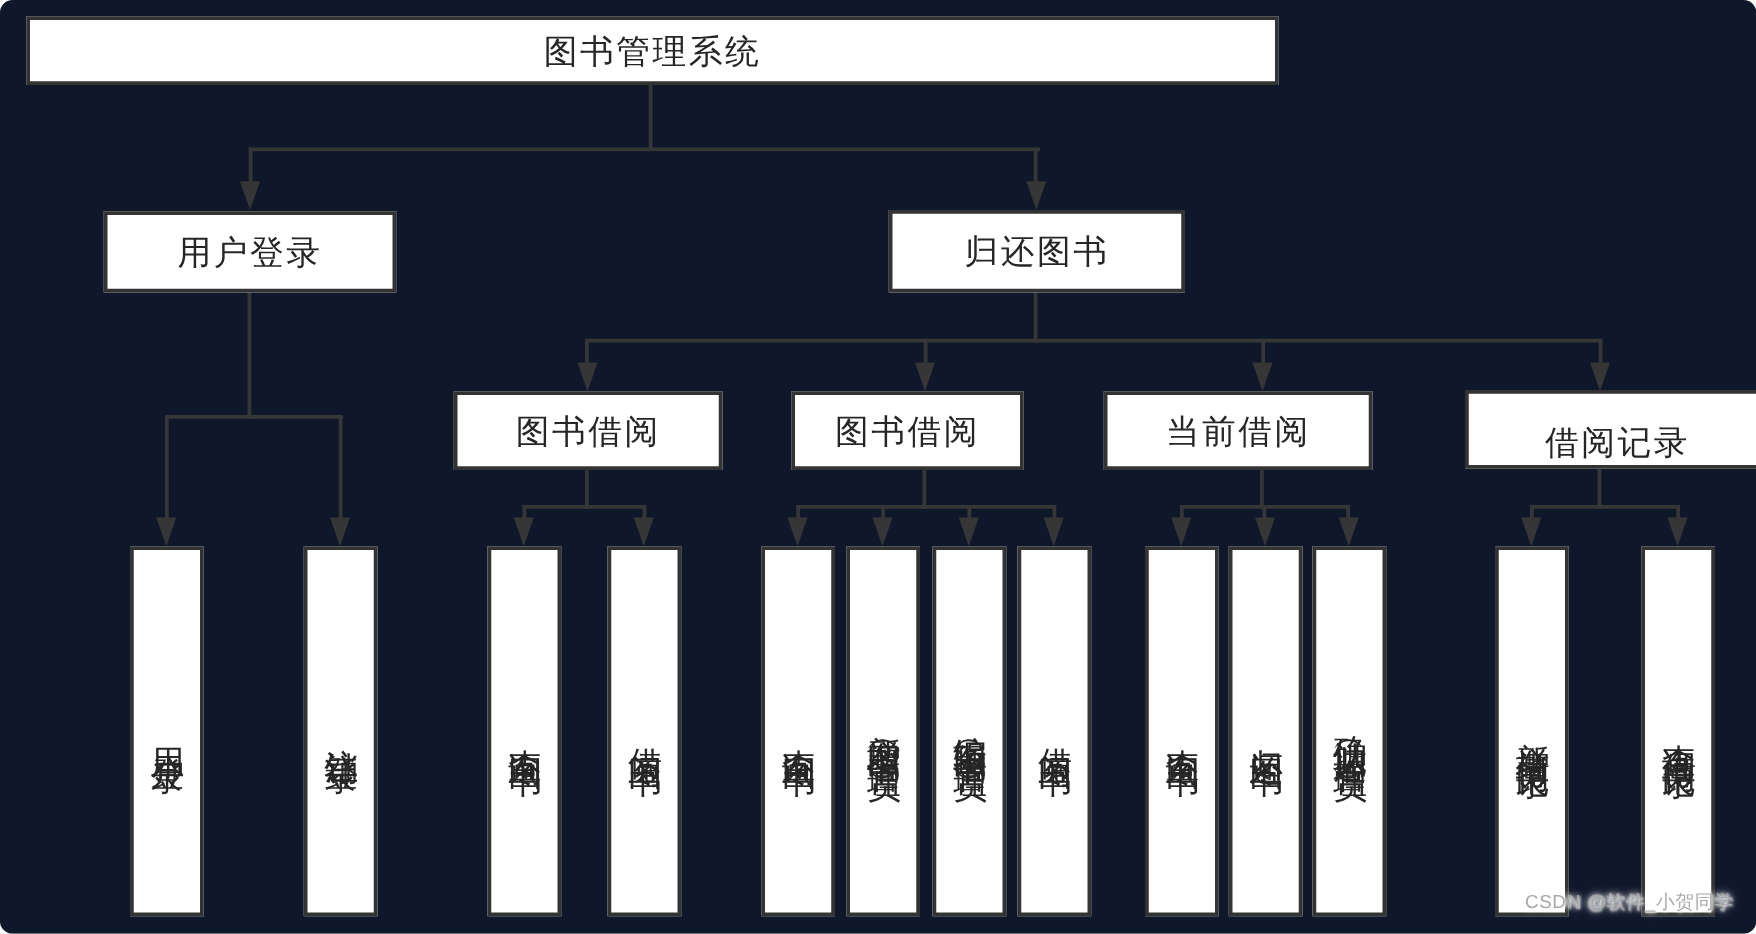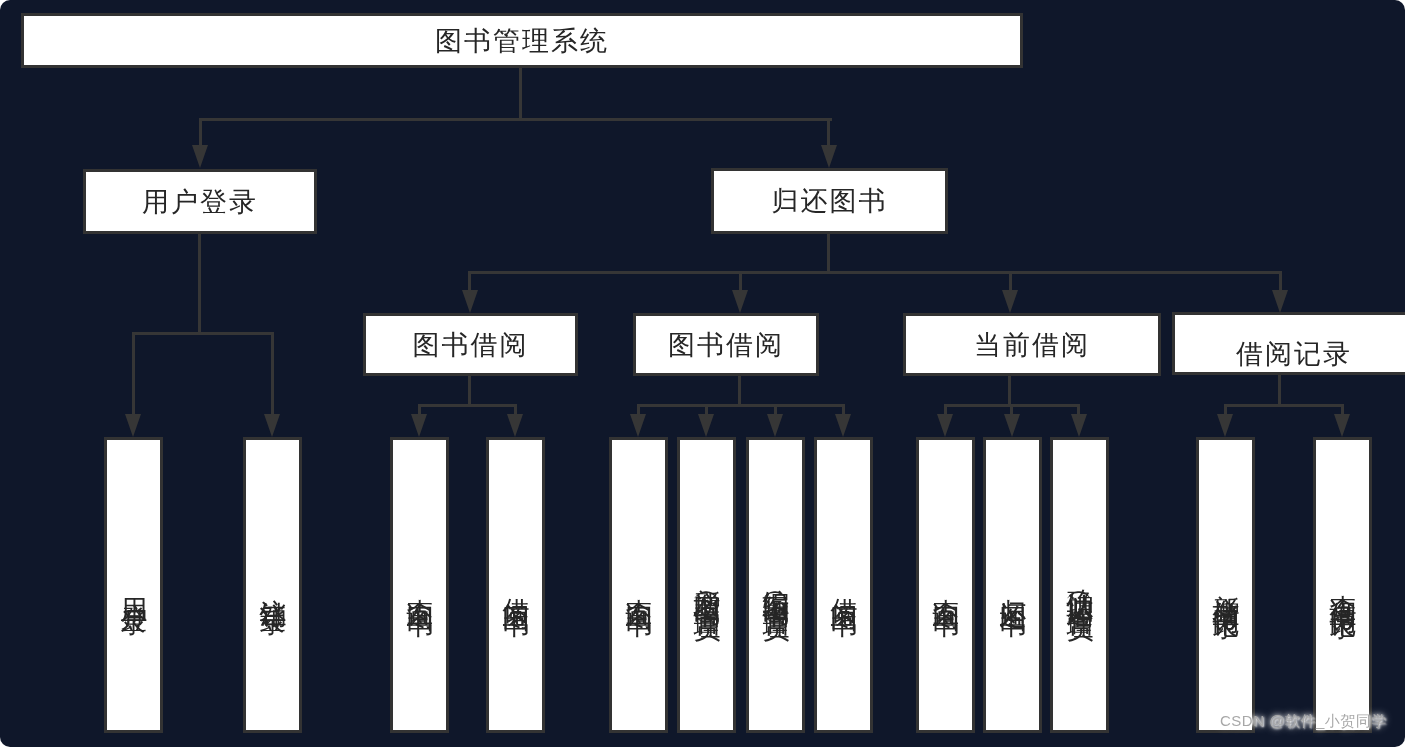--- a/index.html
+++ b/index.html
@@ -118,21 +118,21 @@
   <div class="arrow" style="left:1002px; top:290px;"></div>
   <div class="v" style="left:1279px; top:271px; height:22px;"></div>
   <div class="arrow" style="left:1272px; top:290px;"></div>
 
   <div class="box hbox" style="left:363px; top:313px; width:215px; height:63px;">
     <span>图书借阅</span>
   </div>
   <div class="box hbox" style="left:633px; top:313px; width:186px; height:63px;">
     <span>图书借阅</span>
   </div>
-  <div class="box hbox" style="left:903px; top:313px; width:258px; height:63px;">
+  <div class="box hbox" style="left:883px; top:313px; width:215px; height:63px;">
     <span>当前借阅</span>
   </div>
   <div class="box hbox" style="left:1172px; top:312px; width:244px; height:63px;align-items:flex-end;">
     <span>借阅记录</span>
   </div>
 
   <div class="v" style="left:468px; top:374px; height:33px;"></div>
   <div class="h" style="left:418px; top:404px; width:99px;"></div>
   <div class="v" style="left:418px; top:404px; height:12px;"></div>
   <div class="arrow" style="left:411px; top:414px;"></div>

